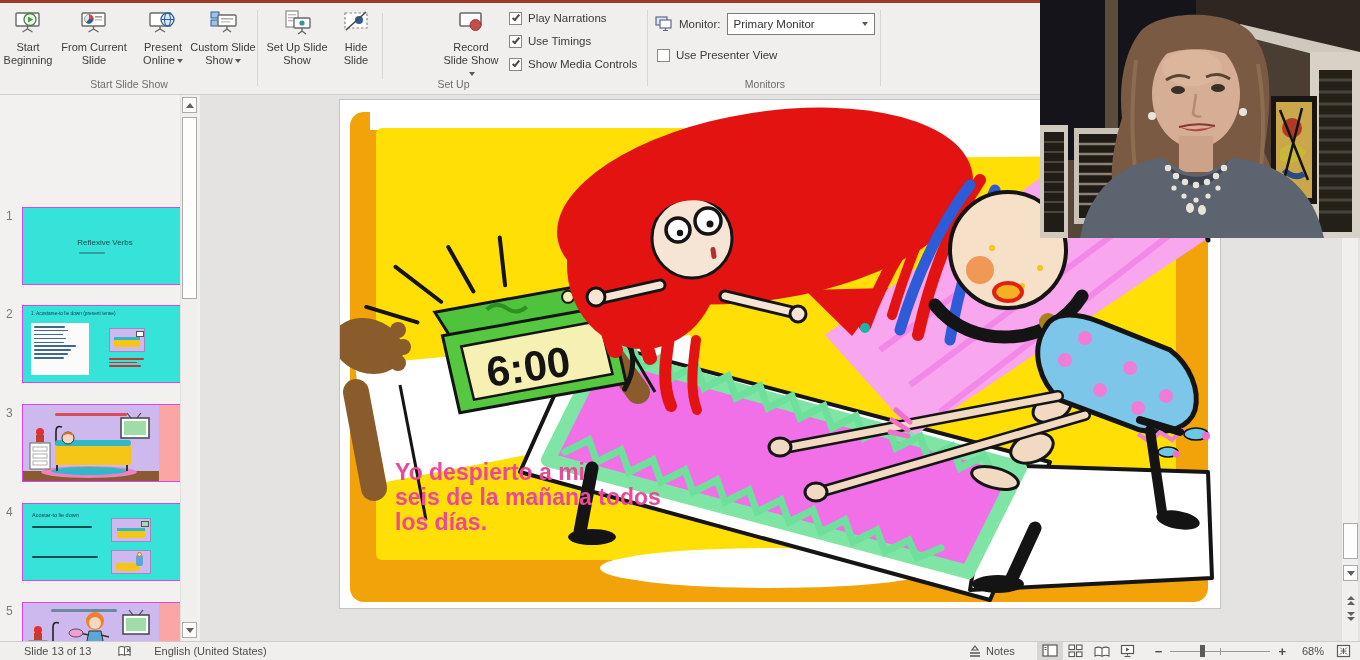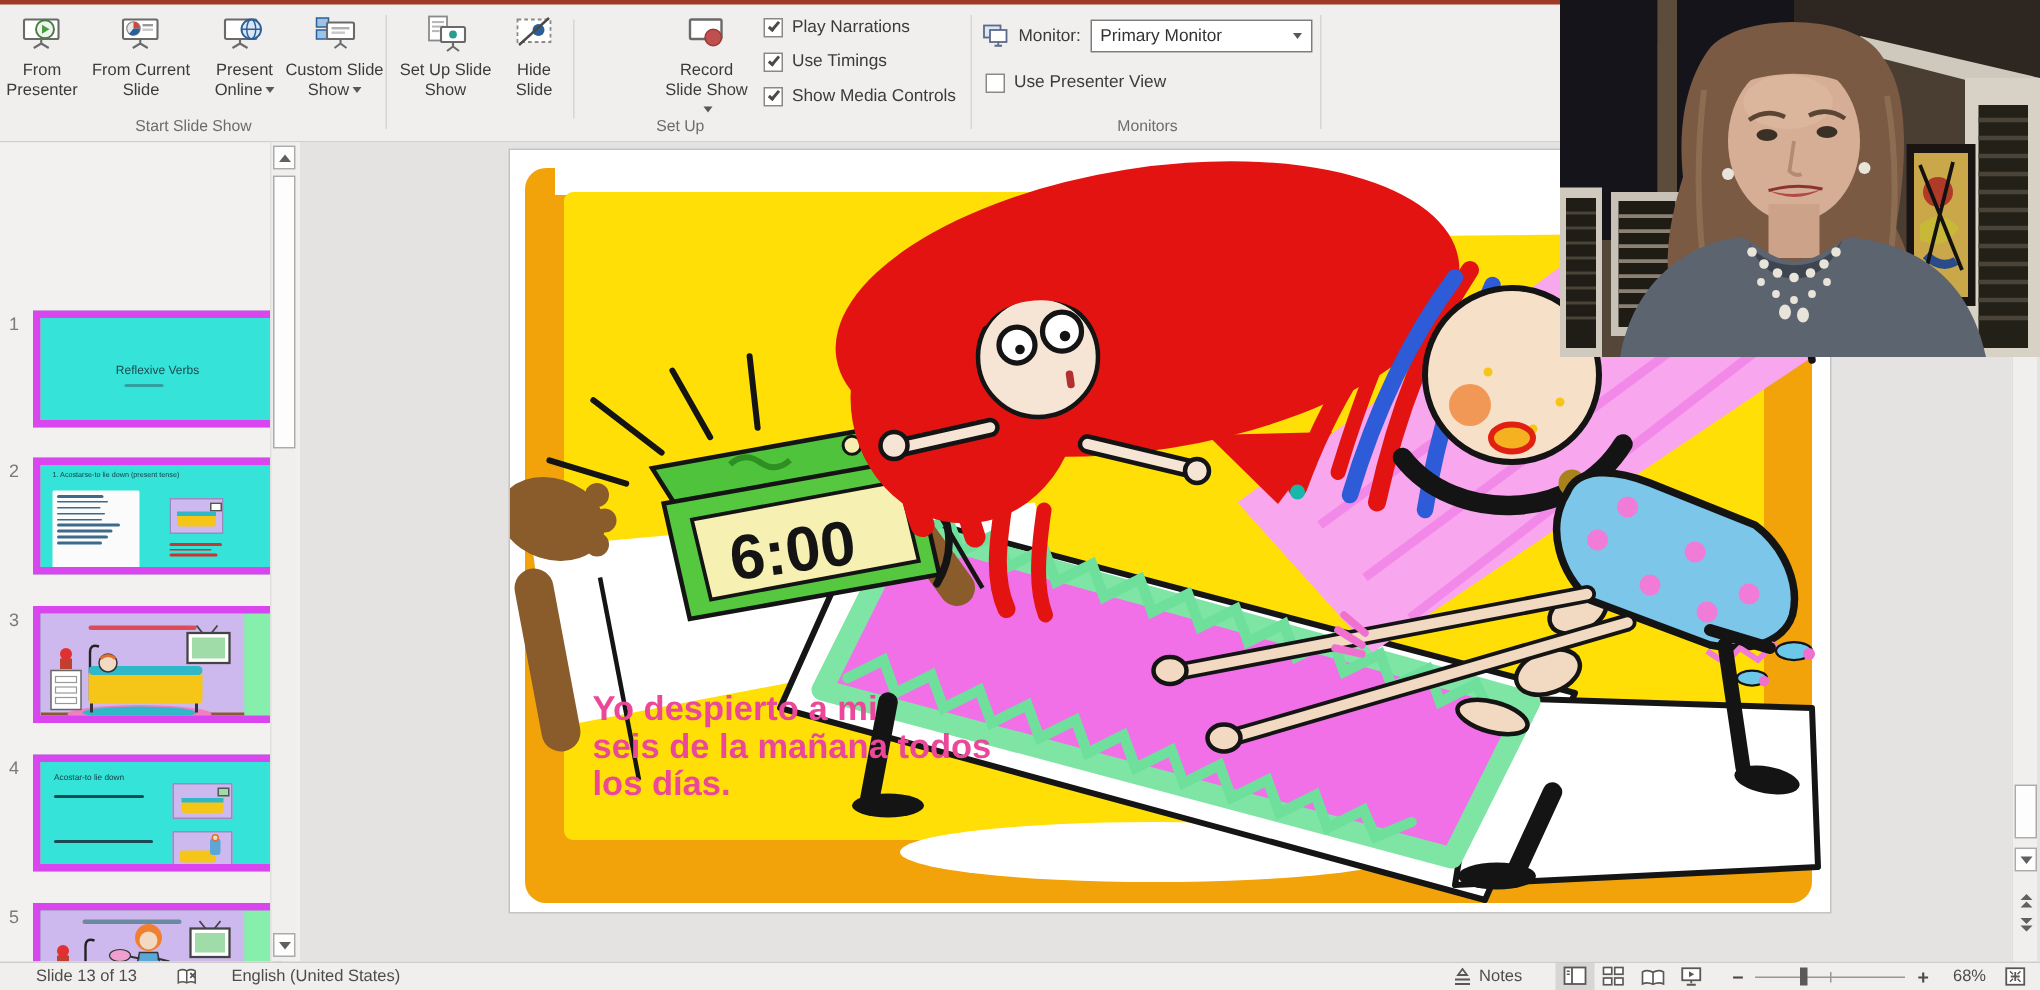--- a/index.html
+++ b/index.html
@@ -21,21 +21,21 @@
   .cbox { width:13px; height:13px; background:#fff; border:1px solid #8a8886; display:flex; align-items:center; justify-content:center; }
   .cbox .tick { width:4px; height:8px; border-right:2px solid #4c4a48; border-bottom:2px solid #4c4a48; transform:rotate(40deg); margin-top:-2px; }
   .cblabel { font-size:11.5px; color:#3b3b3b; }
   .mon-row { position:absolute; display:flex; align-items:center; gap:6px; }
   .mlabel { font-size:11.5px; color:#3b3b3b; }
   .dropdown { width:148px; height:22px; background:#fff; border:1px solid #7e7c7a; display:flex; align-items:center; justify-content:space-between; padding:0 6px; font-size:11.5px; color:#333; cursor:pointer; }
 
   
   .panel { position:absolute; left:0; top:95px; width:200px; height:546px; background:var(--panel-bg,#f2f1f0); overflow:hidden; }
   .thumb-num { position:absolute; left:6px; width:14px; font-size:12px; color:#7a7a78; }
-  .thumb { position:absolute; left:22px; width:166px; height:78px; background:#86efac; border:5px solid #d946ef; overflow:hidden; cursor:pointer; }
+  .thumb { position:absolute; left:22px; width:166px; height:78px; background:#fca5a5; border:1px solid #d946ef; overflow:hidden; cursor:pointer; }
   .thumb .cyan { position:absolute; inset:0; background:var(--thumb-cyan,#35e3d8); }
   .t-title { position:absolute; color:#123d45; }
   .microbox { position:absolute; background:#fbfbfb; border-radius:1px; padding:3px 3px; }
   .mbar { height:1.5px; background:#3d6a8a; margin-bottom:2.4px; border-radius:1px; }
   .rbar { height:1.5px; background:#cc3333; margin-bottom:2px; border-radius:1px; }
 
   
   .vsb { position:absolute; background:#f0efee; border-left:1px solid #e2e0de; }
   .sb-btn { position:absolute; left:1px; width:15px; height:16px; background:#fdfdfd; border:1px solid #ababab; display:flex; align-items:center; justify-content:center; cursor:pointer; }
   .sb-thumb { position:absolute; left:1px; width:15px; background:#fdfdfd; border:1px solid #ababab; cursor:pointer; }
@@ -74,21 +74,21 @@
     <div class="ribbon-strip"></div>
 
     <div class="rgroup" style="left:0;width:258px;">
       <div class="bigbtn" style="left:4px;width:48px;">
         <svg width="30" height="30" viewBox="0 0 30 30">
             <rect x="3" y="5" width="23" height="13" rx="1" fill="#fff" stroke="#6a6a6a" stroke-width="1.4"></rect>
             <path d="M14.5,18 v3 M14.5,21 l-5,3 M14.5,21 l5,3" stroke="#6a6a6a" stroke-width="1.4" fill="none"></path>
             <circle cx="17" cy="11.5" r="6" fill="#eef5ee" stroke="#4a7c3f" stroke-width="1.3"></circle>
             <path d="M15,8.5 L15,14.5 L20,11.5 Z" fill="#4a9c43"></path>
           </svg>
-        <div class="blabel">From Presenter</div>
+        <div class="blabel">Start Beginning</div>
       </div>
       <div class="bigbtn" style="left:54px;width:80px;">
         <svg width="30" height="30" viewBox="0 0 30 30">
             <rect x="3" y="5" width="23" height="13" rx="1" fill="#fff" stroke="#6a6a6a" stroke-width="1.4"></rect>
             <path d="M14.5,18 v3 M14.5,21 l-5,3 M14.5,21 l5,3" stroke="#6a6a6a" stroke-width="1.4" fill="none"></path>
             <circle cx="10" cy="11" r="4.5" fill="#e8e8e8" stroke="#888" stroke-width="0.8"></circle>
             <path d="M10,11 L10,6.5 A4.5,4.5 0 0 1 14.3,11 Z" fill="#d04a32"></path>
             <path d="M10,11 L14.3,11 A4.5,4.5 0 0 1 7,14.6 Z" fill="#2a6099"></path>
             <rect x="16" y="8" width="7" height="1.6" fill="#9a9a9a"></rect>
             <rect x="16" y="11" width="7" height="1.6" fill="#c8c8c8"></rect>

